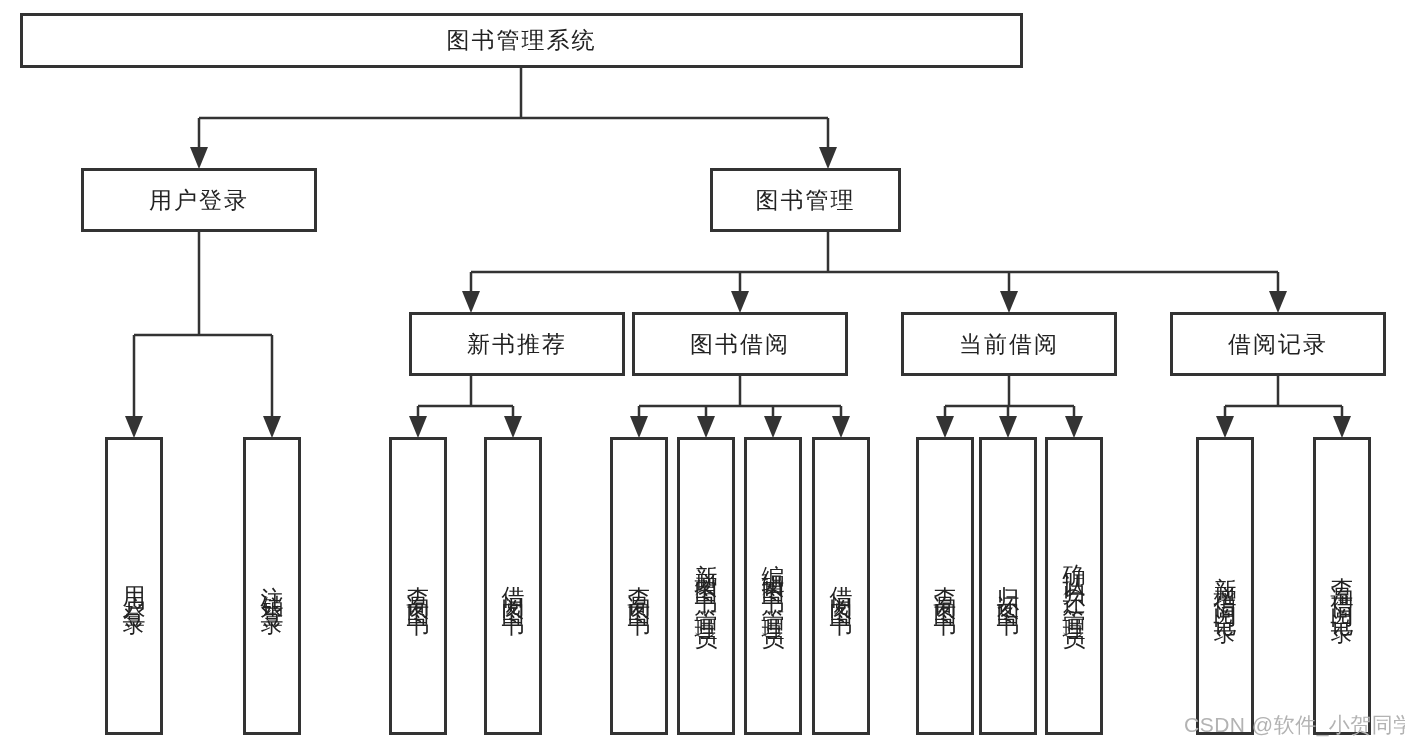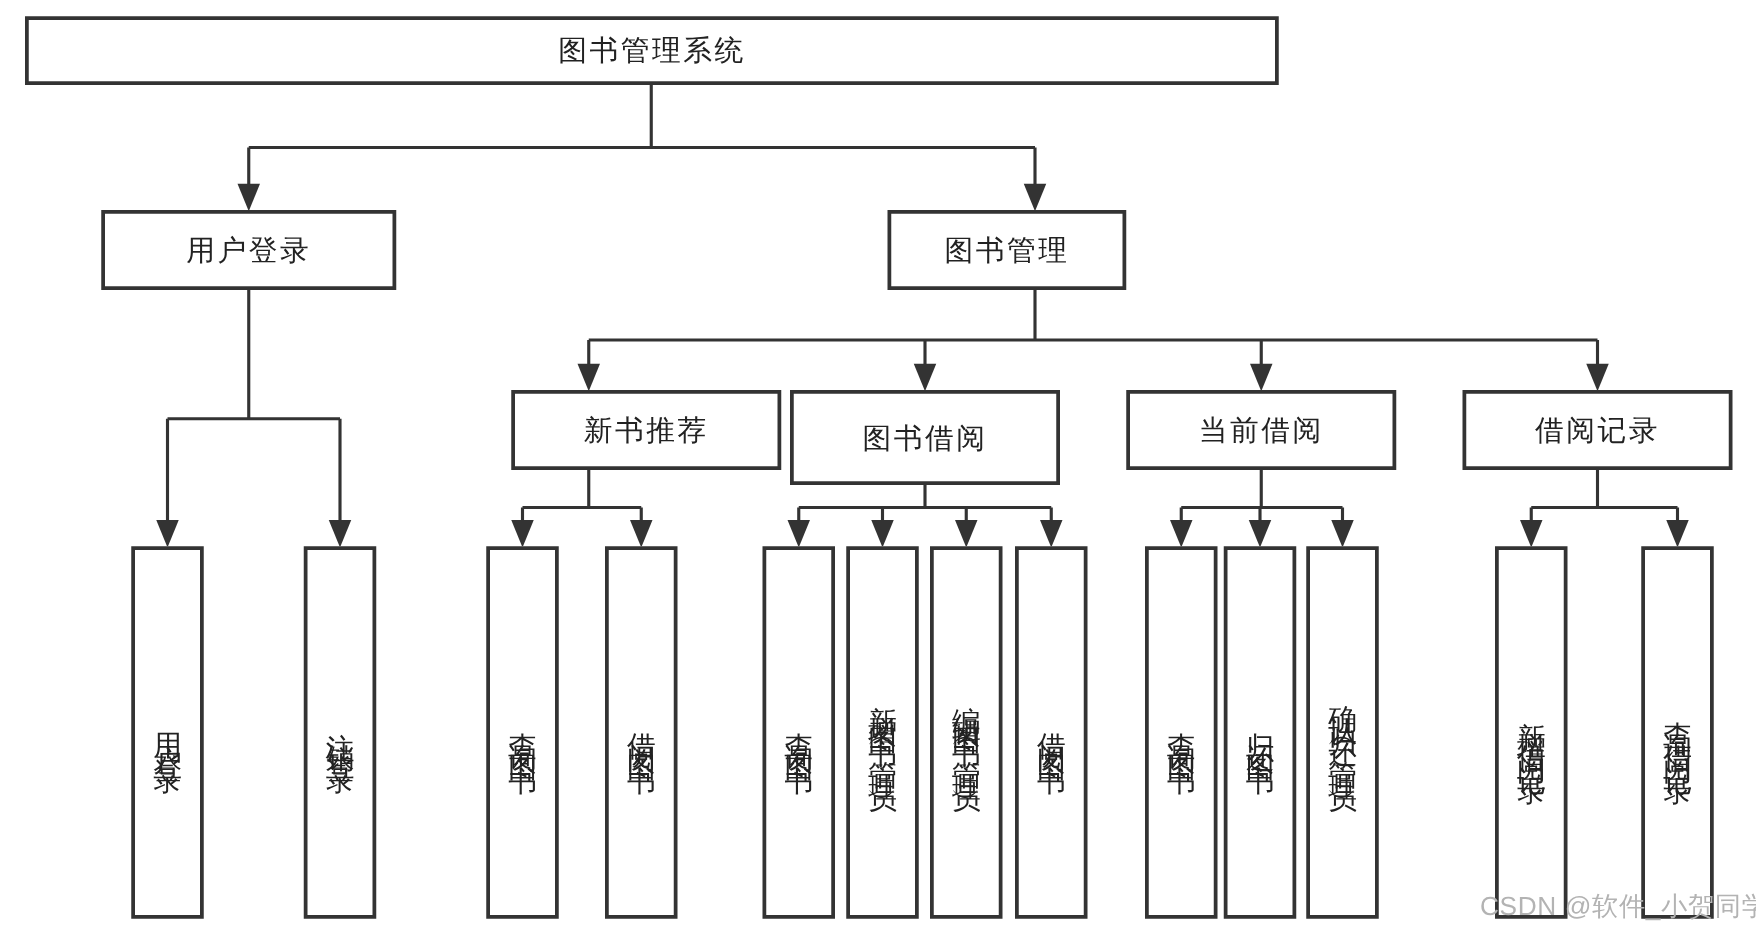--- a/index.html
+++ b/index.html
@@ -39,21 +39,21 @@
     font-size: 23px;
     letter-spacing: 9px;
     line-height: 1;
     white-space: nowrap;
   }
   
   #n-root            { left: 20px;   top: 13px;  width: 1003px; height: 55px; }
   #n-user-login      { left: 81px;   top: 168px; width: 236px;  height: 64px; }
   #n-book-mgmt       { left: 710px;  top: 168px; width: 191px;  height: 64px; }
   #n-new-book-rec    { left: 363px;  top: 312px; width: 216px;  height: 64px; margin-left: 46px; }
-  #n-book-borrow     { left: 632px;  top: 312px; width: 216px;  height: 76px; align-items: center; }
+  #n-book-borrow     { left: 632px;  top: 312px; width: 216px;  height: 64px; align-items: center; }
   #n-current-borrow  { left: 901px;  top: 312px; width: 216px;  height: 64px; text-align: center; }
   #n-borrow-record   { left: 1170px; top: 312px; width: 216px;  height: 64px; }
   .leaf { top: 437px; width: 58px; height: 298px; }
   #l-user-login      { left: 105px; }
   #l-logout          { left: 243px; }
   #l-query-book-1    { left: 389px; }
   #l-borrow-book-1   { left: 484px; }
   #l-query-book-2    { left: 610px; }
   #l-add-book        { left: 677px; }
   #l-edit-book       { left: 744px; }

